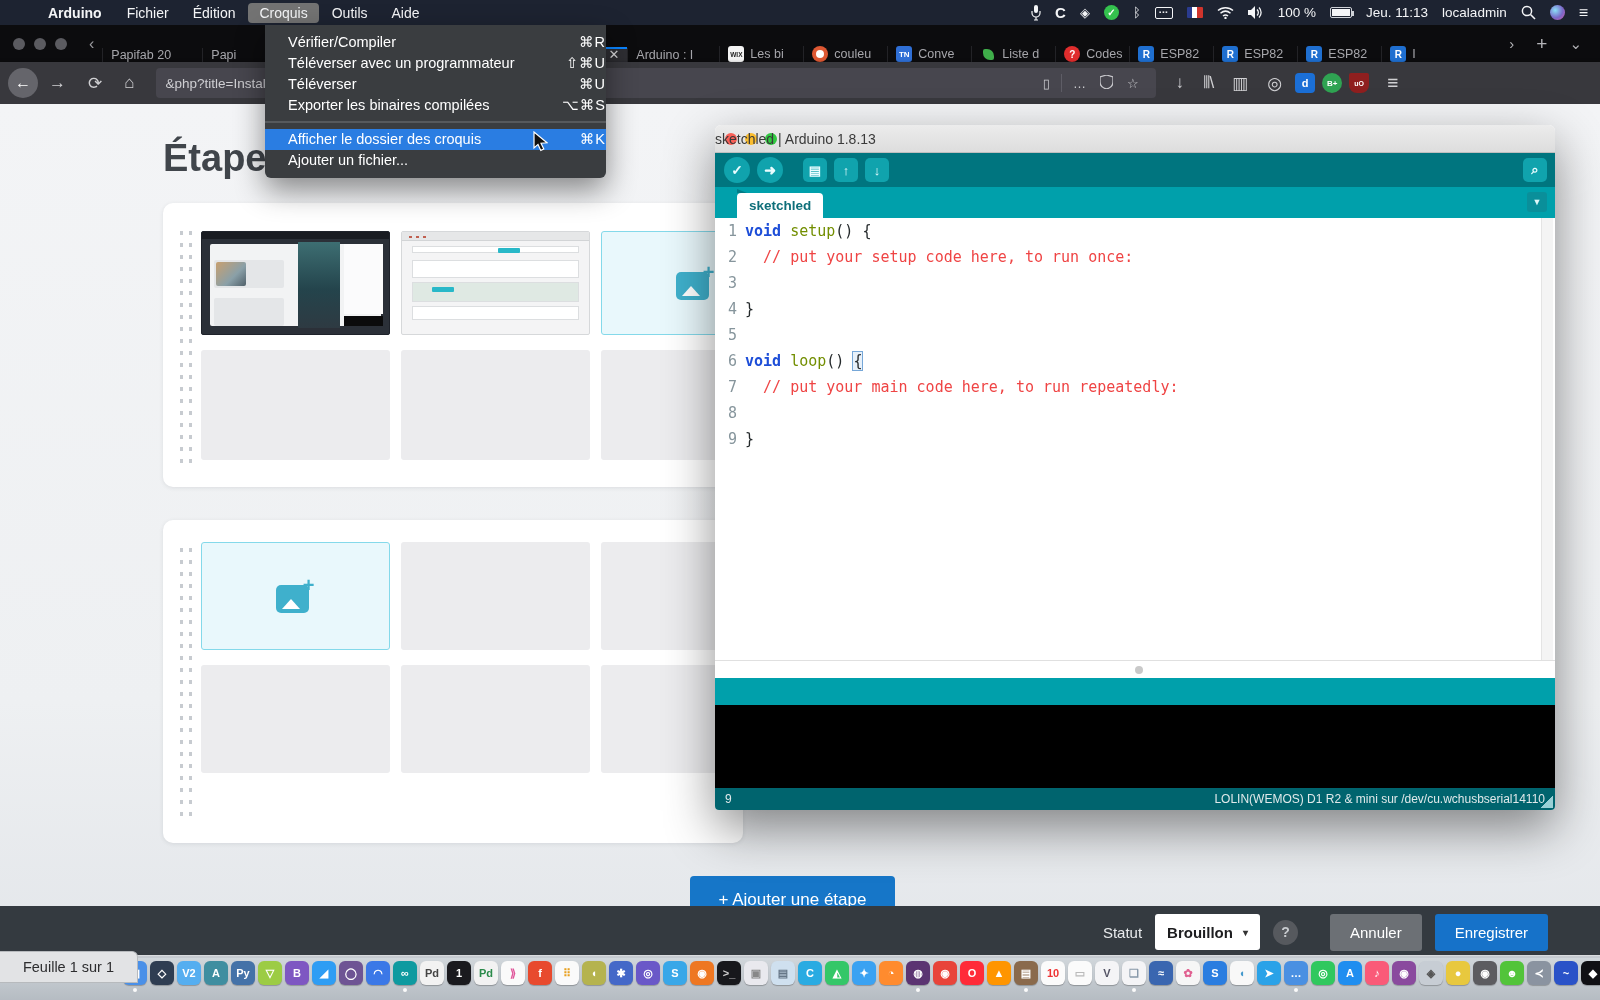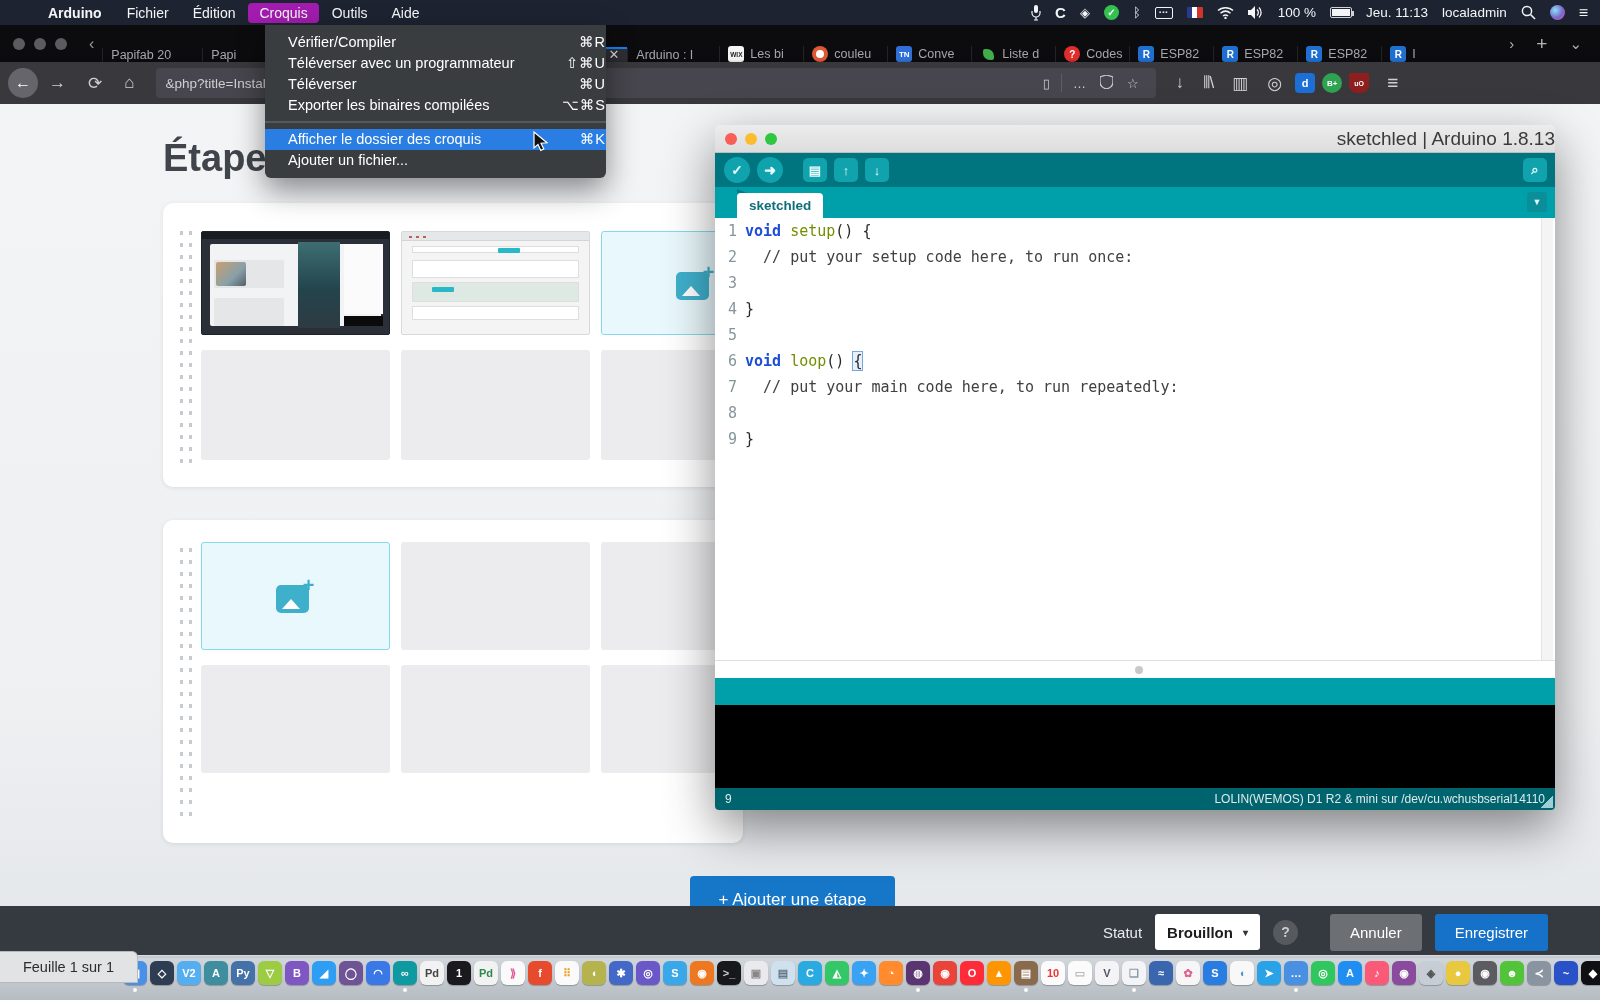--- a/index.html
+++ b/index.html
@@ -7,21 +7,21 @@
   body { font-family:"Liberation Sans", sans-serif; }
   .screen { position:absolute; width:1600px; height:1000px; background:#e9ebee; overflow:hidden; }
 
   
   .menubar { position:absolute; top:0; left:0; width:1600px; height:25px; background:#1d2331;
              display:flex; align-items:center; color:#f4f5f7; font-size:14px; z-index:50; }
   .mb-left { display:flex; align-items:center; gap:2px; padding-left:10px; }
   .mb-apple { font-size:15px; padding:0 12px; }
   .mb-app { font-weight:bold; padding:0 12px; }
   .mb-item { padding:2px 11px; border-radius:4px; }
-  .mb-item.active { background:#a21caf; }
+  .mb-item.active { background:#737373; }
   .mb-right { margin-left:auto; display:flex; align-items:center; gap:14px; padding-right:12px; font-size:13px; }
   .mb-right .txt { font-size:13.5px; }
   .st-ic { display:inline-flex; align-items:center; justify-content:center; height:16px; }
   .green-check { width:15px; height:15px; border-radius:50%; background:#34c24e; color:#fff; font-size:10px;
                  display:flex; align-items:center; justify-content:center; font-weight:bold; }
   .fr-flag { width:16px; height:11px; display:flex; border-radius:1px; overflow:hidden; }
   .fr-flag i { flex:1; } .fr-flag i:nth-child(1){background:#2a3b8f;} .fr-flag i:nth-child(2){background:#fff;} .fr-flag i:nth-child(3){background:#d0342c;}
   .battery { width:22px; height:11px; border:1px solid #cfd2d8; border-radius:2px; position:relative; }
   .battery::after { content:""; position:absolute; right:-3px; top:3px; width:2px; height:5px; background:#cfd2d8; }
   .battery i { position:absolute; inset:1px; background:#f4f5f7; }
@@ -130,42 +130,42 @@
   .f-save { background:#1672c9; color:#fff; }
 
   
   .ide { position:absolute; left:715px; top:125px; width:840px; height:685px; z-index:30; border-radius:6px 6px 4px 4px;
          box-shadow:0 18px 50px rgba(0,0,0,.45); overflow:hidden; background:#fff; }
   .ide-title { height:28px; background:linear-gradient(#ececec,#dddddd); display:flex; align-items:center; position:relative;
                border-bottom:1px solid #bfbfbf; }
   .ide-lights { display:flex; gap:8px; padding-left:10px; }
   .ide-lights i { width:12px; height:12px; border-radius:50%; }
   .lr { background:#f95f57; } .ly { background:#fbbd2e; } .lg { background:#30c740; }
-  .ide-title .t { position:absolute; left:0; right:0; text-align:right; font-size:19px; color:#3a3a3a; }
+  .ide-title .t { position:absolute; left:0; right:0; text-align:left; font-size:14px; color:#3a3a3a; }
   .ide-toolbar { height:34px; background:#00757f; display:flex; align-items:center; gap:7px; padding-left:9px; position:relative; }
   .ide-btn { width:26px; height:26px; background:#10a3ad; color:#eafdff; display:flex; align-items:center; justify-content:center;
              font-size:14px; font-weight:bold; }
   .ide-btn.round { border-radius:50%; }
   .ide-btn.sq { border-radius:5px; width:24px; height:24px; font-size:13px; }
   .ide-btn.monitor { position:absolute; right:8px; top:5px; }
   .ide-tabbar { height:31px; background:#00a0ab; position:relative; }
   .ide-tab { position:absolute; left:22px; bottom:0; height:25px; background:#fff; color:#0e6f7a; font-weight:bold;
              font-size:13.5px; padding:0 12px; border-radius:4px 4px 0 0; display:flex; align-items:center; }
   .ide-tab::before { content:""; position:absolute; left:0; top:-4px; border-left:10px solid #027b86; border-top:4px solid transparent; }
   .ide-tabbtn { position:absolute; right:8px; top:5px; width:20px; height:20px; background:#0a8f9a; color:#e0f7f9; font-size:9px;
                 display:flex; align-items:center; justify-content:center; border-radius:3px; }
   .ide-editor { position:absolute; left:0; top:93px; width:840px; height:442px; background:#fff;
                 font-family:"DejaVu Sans Mono", monospace; font-size:15px; line-height:26px; overflow:hidden; }
   .ide-scroll { position:absolute; right:2px; top:93px; width:12px; height:442px; background:#f4f4f4; border-left:1px solid #e4e4e4; }
   .cl { display:flex; }
   .cl .num { width:30px; text-align:right; padding-right:8px; color:#86959c; flex:none; }
   .cl .src { white-space:pre; color:#252a2c; }
   .c-kw { color:#1d4ed8; font-weight:bold; }
   .c-fn { color:#728E00; font-weight:normal; }
-  .c-cm { color:#404040;margin-top:28px; }
+  .c-cm { color:#ef4444;margin-top:28px; }
   .c-br { outline:1.5px solid #76a7d8; background:#e8f1fa; }
   .ide-strip { position:absolute; left:0; top:535px; width:840px; height:18px; background:#fff; border-top:1px solid #e0e0e0; }
   .ide-strip .knob { position:absolute; left:50%; top:5px; width:8px; height:8px; border-radius:50%; background:#c9c9c9; }
   .ide-msg { position:absolute; left:0; top:553px; width:840px; height:27px; background:#00a0ab; }
   .ide-console { position:absolute; left:0; top:580px; width:840px; height:83px; background:#000; }
   .ide-status { position:absolute; left:0; top:663px; width:840px; height:22px; background:#00646e; color:#dfe9ea;
                 font-size:12px; display:flex; align-items:center; justify-content:space-between; padding:0 10px; }
   .ide-resize { position:absolute; right:2px; bottom:2px; width:12px; height:12px;
                 background:linear-gradient(135deg, transparent 50%, #9ad0d6 50%); }
 

